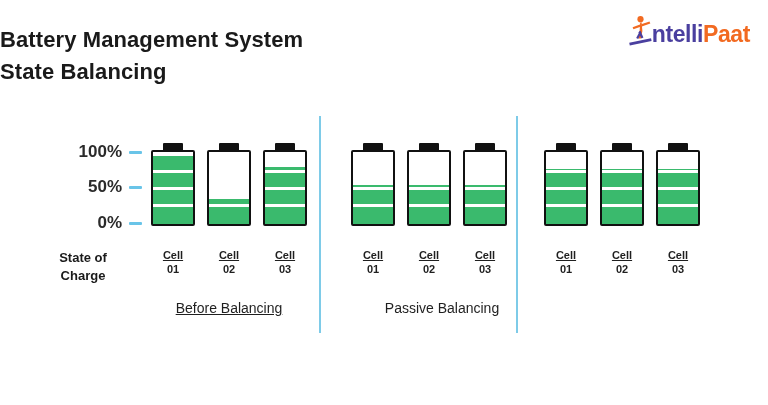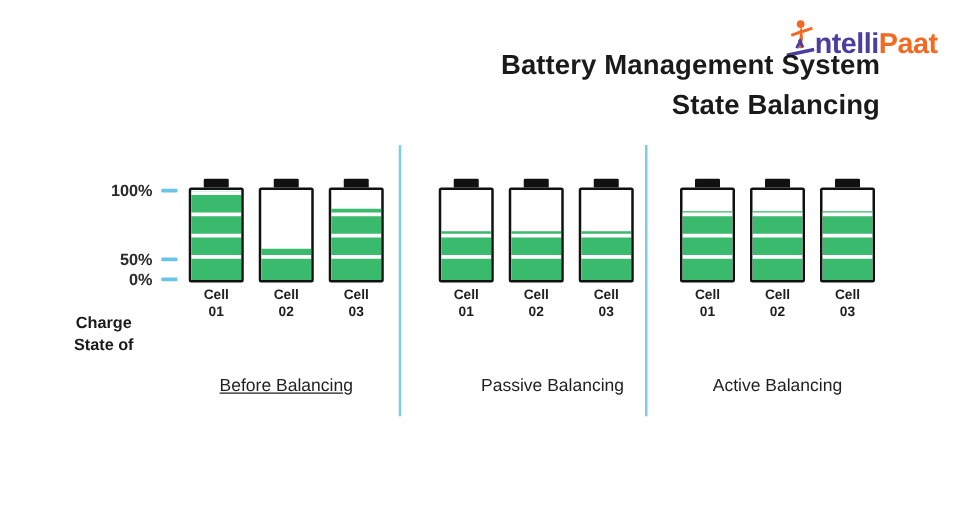--- a/index.html
+++ b/index.html
@@ -24,38 +24,38 @@
   }
   .logo-text{
     font-size:23px;font-weight:bold;letter-spacing:-0.4px;
     line-height:1;white-space:nowrap;
   }
   .logo-a{color:#4a3f9f;}
   .logo-b{color:#f26a21;}
 
   
   .title-block{
-    position:absolute;top:36px;left:0;width:704px;
-    text-align:right;
+    position:absolute;top:24px;left:0;width:704px;
+    text-align:left;
   }
   .title-line{
     font-size:22px;font-weight:bold;color:#1a1a1a;
     letter-spacing:0.1px;line-height:1.45;
   }
 
   
   .axis{
     position:absolute;left:62px;top:140px;width:80px;height:100px;
   }
   .axis-row{
     position:absolute;right:0;display:flex;align-items:center;
     height:14px;
   }
   .axis-label{
-    font-size:13px;font-weight:bold;color:#2b2b2b;
+    font-size:17px;font-weight:bold;color:#2b2b2b;
     white-space:nowrap;
   }
   .axis-tick{
     display:inline-block;width:13px;height:3px;background:#69c4e8;
     margin-left:7px;border-radius:1px;
   }
   .soc-label{
     position:absolute;left:40px;top:249px;width:86px;
     font-size:13px;font-weight:bold;color:#1a1a1a;
     text-align:center;line-height:1.35;
@@ -81,22 +81,22 @@
     border:2.5px solid #111111;border-radius:2px;
     background:#ffffff;overflow:hidden;box-sizing:border-box;
   }
   .bat-fill{
     position:absolute;left:0;right:0;bottom:0;background:#3aba6d;
   }
   .bar-sep{
     position:absolute;left:0;right:0;height:3px;background:#ffffff;
   }
   .cell-name{
-    margin-top:4px;font-size:11px;font-weight:bold;color:#1f1f1f;
-    text-align:right;line-height:1.25;
+    margin-top:23px;font-size:11px;font-weight:bold;color:#1f1f1f;
+    text-align:right;line-height:1.25;text-decoration:underline;
   }
   .cell-num{
     font-size:11px;font-weight:bold;color:#1f1f1f;text-align:center;
     line-height:1.25;
   }
   .group-caption{
     position:absolute;top:300px;
     font-size:14px;color:#1f1f1f;text-align:center;white-space:nowrap;
   }
 </style>
@@ -125,33 +125,33 @@
   <div class="title-block">
     <div class="title-line">Battery Management System</div>
     <div class="title-line">State Balancing</div>
   </div>
 
   <div class="axis">
     <div class="axis-row" style="top:5px;">
       <span class="axis-label">100%</span>
       <span class="axis-tick"></span>
     </div>
-    <div class="axis-row" style="top:60px;">
+    <div class="axis-row" style="top:40px;">
       <span class="axis-label">50%</span>
       <span class="axis-tick"></span>
     </div>
     <div class="axis-row" style="top:76px;">
       <span class="axis-label">0%</span>
       <span class="axis-tick"></span>
     </div>
   </div>
 
   <div class="soc-label">
+    <div>State of</div>
     <div>Charge</div>
-    <div>State of</div>
   </div>
 
   <div class="divider" style="left:319px;"></div>
   <div class="divider" style="left:516px;"></div>
 
   <div class="group" style="left:145px;">
     <div class="batteries">
       <div class="cell">
         <div class="bat-cap"></div>
         <div class="bat-body">
@@ -263,15 +263,14 @@
               <div class="bar-sep" style="bottom: 17px;"></div>
               <div class="bar-sep" style="bottom: 34px;"></div>
               <div class="bar-sep" style="bottom: 51px;"></div>
             </div>
         </div>
         <div class="cell-name">Cell</div>
         <div class="cell-num">03</div>
       </div>
     </div>
   </div>
-  <div class="group-caption" style="left:538px;width:168px;">Active Balancing</div>
 
 </div>
 
 </body></html>

